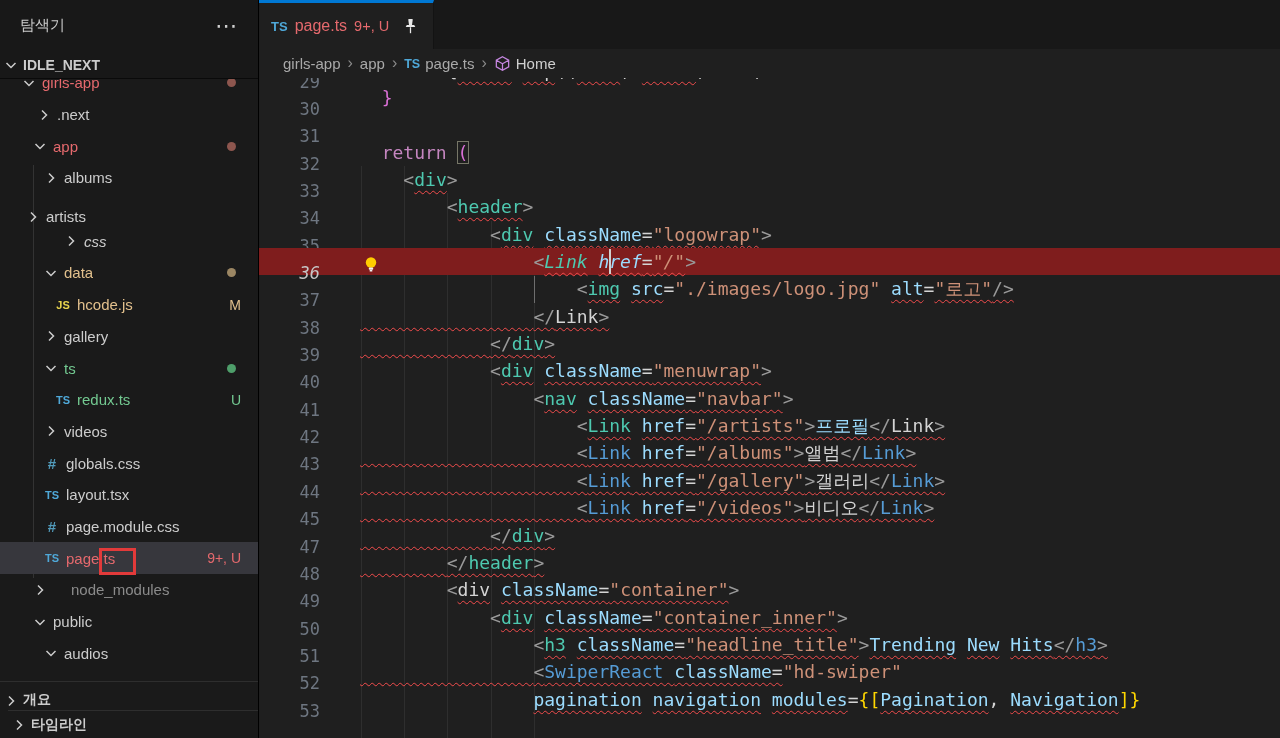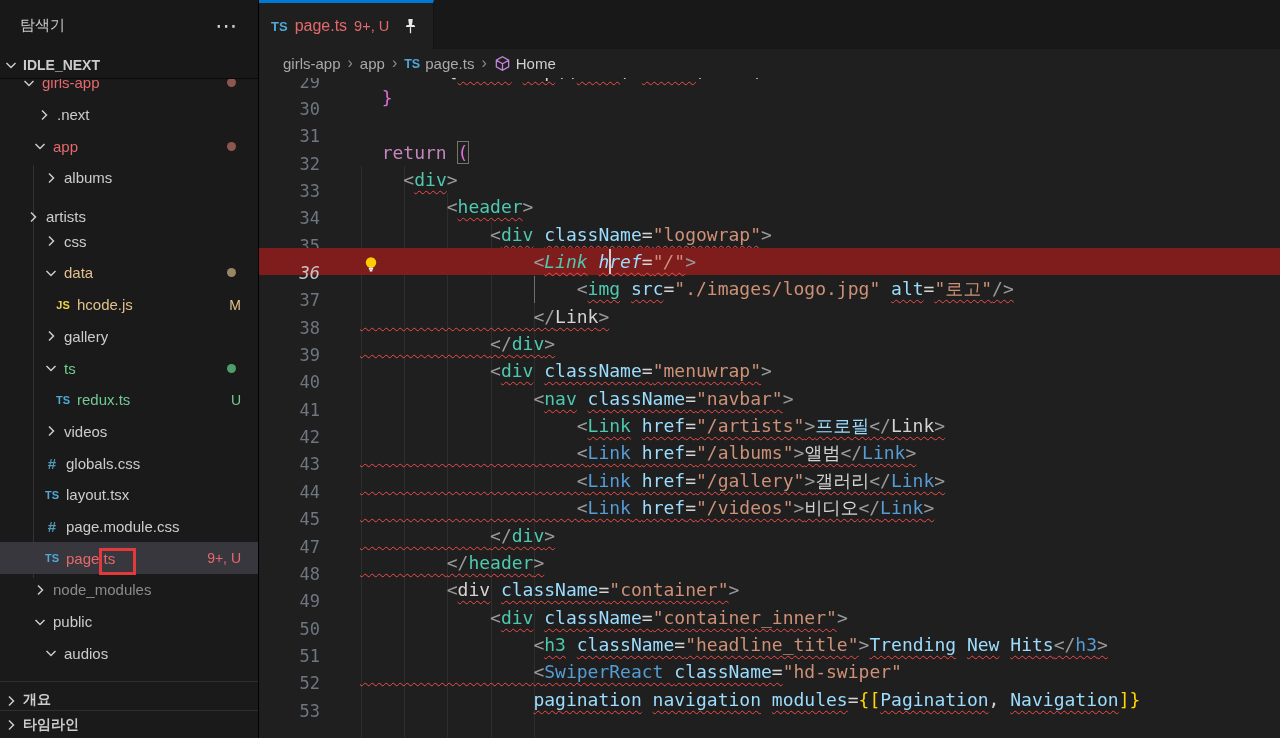--- a/index.html
+++ b/index.html
@@ -34,21 +34,21 @@
   .c-default { color:#cccccc; } .c-error { color:#e5696d; } .c-modified { color:#E2C08D; }
   .c-untracked { color:#73C991; } .c-ignored { color:#8b8b8b; }
   .badge { position:absolute; right:17px; font-size:14px; }
   .dot { position:absolute; right:22px; width:9px; height:9px; border-radius:50%; }
   .dot.error { background:#8d564e; } .dot.modified { background:#9b8663; } .dot.untracked { background:#4e9e6a; }
   .annot-box { position:absolute; left:99px; top:548px; width:37px; height:27px;
     border:3px solid #e23a3a; z-index:5; pointer-events:none; }
   .sb-section { position:absolute; left:0; right:0; height:28px; display:flex; align-items:center;
     gap:4px; padding-left:3px; font-weight:bold; font-size:14px; border-top:1px solid #2e2e2e;
     background:#1a1a1a; z-index:2; }
-  .sb-section.outline { bottom:29px;align-items:flex-end; } .sb-section.timeline { bottom:0; }
+  .sb-section.outline { bottom:29px;align-items:flex-end; } .sb-section.timeline { bottom:0;margin-left:8px; }
 
   
   .main { position:relative; flex:1; display:flex; flex-direction:column; min-width:0; }
   .tabbar { height:49px; background:#181818; display:flex; flex:none; }
   .tab { height:49px; background:#1f1f1f; border-top:3px solid #0078d4; border-right:1px solid #131313;
     display:flex; align-items:center; padding:0 14px 0 12px; gap:7px; }
   .tab-ticon { color:#4fa8d8; font-weight:bold; font-size:13px; }
   .tab-label { color:#e5696d; font-size:16px; }
   .tab-badge { color:#e5696d; font-size:14.5px; }
   .pin { margin-left:6px; display:flex; }
@@ -135,21 +135,21 @@
           <span class="lbl c-default">albums</span>
         </div>
         <div class="row" style="padding-left: 25px; align-items: flex-end;">
           <span class="chev">
             <svg width="16" height="16" viewBox="0 0 16 16" style="">
               <path d="M6 3.5 L10.5 8 L6 12.5" stroke="#cccccc" stroke-width="1.5" fill="none"></path>
             </svg>
           </span>
           <span class="lbl c-default">artists</span>
         </div>
-        <div class="row" style="padding-left: 43px;">
+        <div class="row" style="padding-left: 63px; font-style: italic;">
           <span class="chev">
             <svg width="16" height="16" viewBox="0 0 16 16" style="">
               <path d="M6 3.5 L10.5 8 L6 12.5" stroke="#cccccc" stroke-width="1.5" fill="none"></path>
             </svg>
           </span>
           <span class="lbl c-default">css</span>
         </div>
         <div class="row" style="padding-left: 43px;">
           <span class="chev">
             <svg width="16" height="16" viewBox="0 0 16 16" style="transform:rotate(90deg)">
@@ -204,21 +204,21 @@
         </div>
         <div class="row" style="padding-left: 43px;">
           <span class="ficon css">#</span>
           <span class="lbl noch c-default">page.module.css</span>
         </div>
         <div class="row selected" style="padding-left: 43px;">
           <span class="ficon ts">TS</span>
           <span class="lbl noch c-error">page.ts</span>
           <span class="badge c-error">9+, U</span>
         </div>
-        <div class="row" style="padding-left: 32px;">
+        <div class="row" style="padding-left: 32px; gap: 18px;">
           <span class="chev">
             <svg width="16" height="16" viewBox="0 0 16 16" style="">
               <path d="M6 3.5 L10.5 8 L6 12.5" stroke="#cccccc" stroke-width="1.5" fill="none"></path>
             </svg>
           </span>
           <span class="lbl c-ignored">node_modules</span>
         </div>
         <div class="row" style="padding-left: 32px;">
           <span class="chev">
             <svg width="16" height="16" viewBox="0 0 16 16" style="transform:rotate(90deg)">

